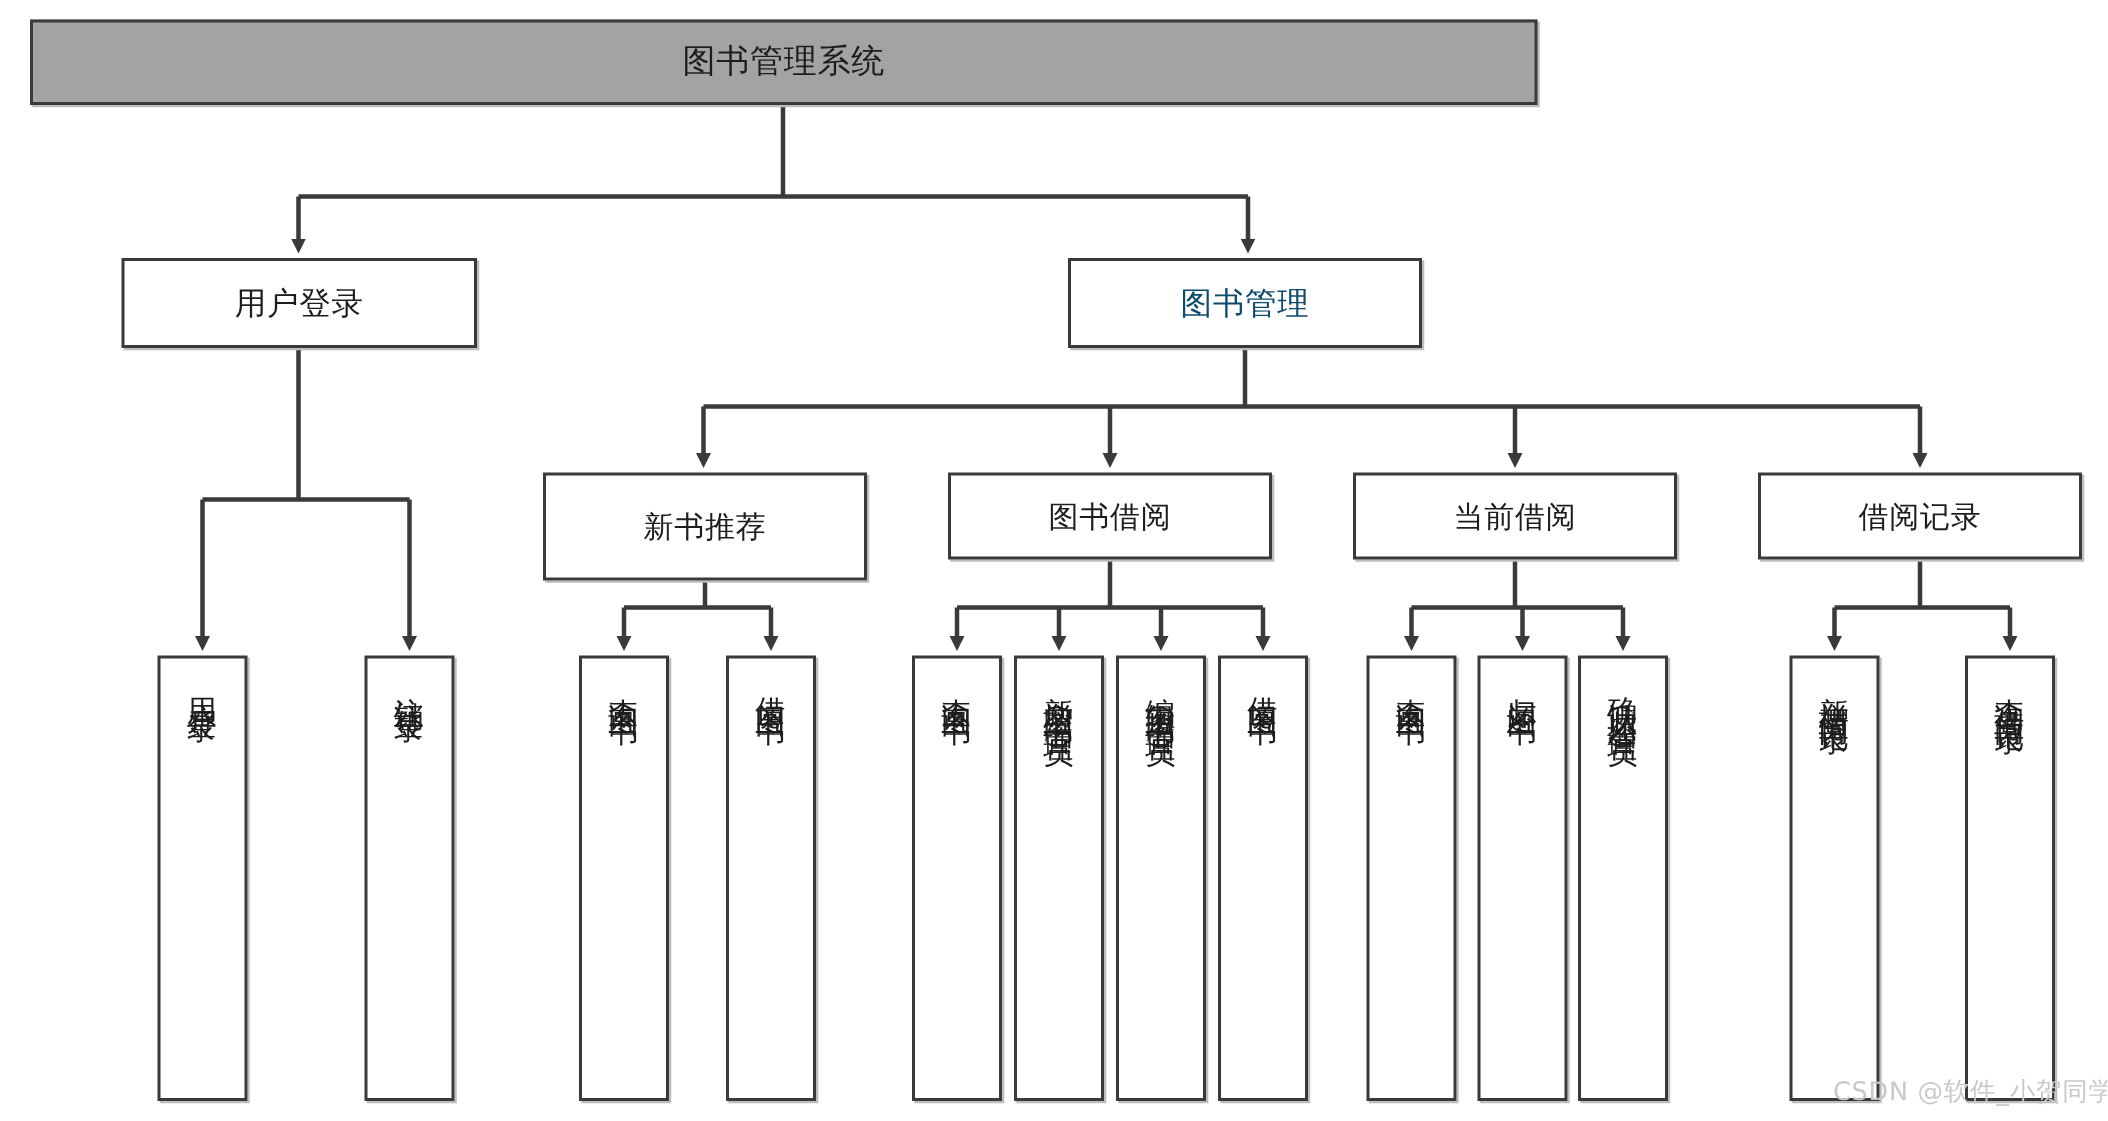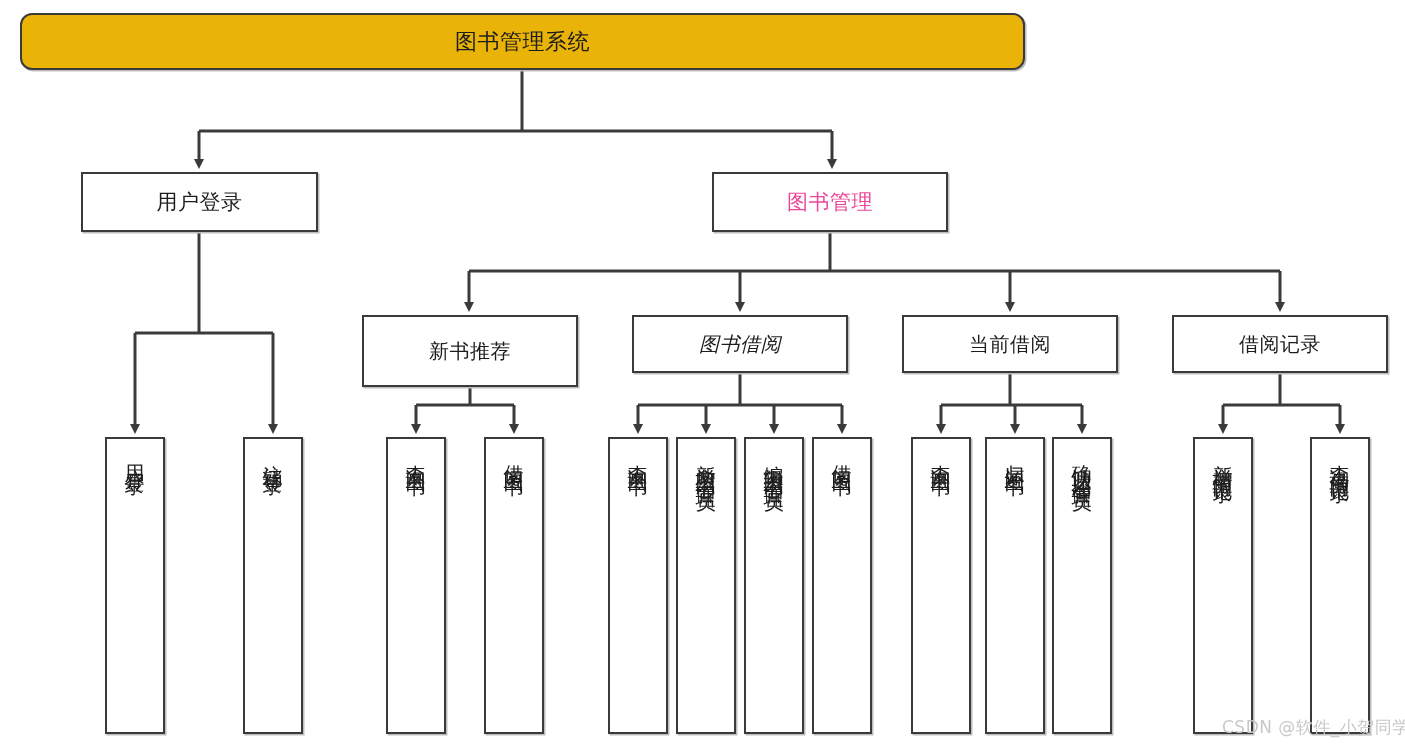--- a/index.html
+++ b/index.html
@@ -115,35 +115,35 @@
       <path d="M1015,405 L1015,425" marker-end="url(#arrow)"></path>
       <path d="M1082,405 L1082,425" marker-end="url(#arrow)"></path>
 
       <path d="M1280,373 L1280,405"></path>
       <path d="M1223,405 L1340,405"></path>
       <path d="M1223,405 L1223,425" marker-end="url(#arrow)"></path>
       <path d="M1340,405 L1340,425" marker-end="url(#arrow)"></path>
     </g>
   </svg>
 
-  <div class="node root" style="left: 20px; top: 13px; width: 1005px; height: 57px; border-color: rgb(58, 58, 58); background: #eab308; color: rgb(29, 29, 29); border-radius: 12px;">
+  <div class="node root" style="left: 20px; top: 13px; width: 1005px; height: 57px; border-color: rgb(58, 58, 58); background: #a3a3a3; color: rgb(29, 29, 29);">
     <span class="label">图书管理系统</span>
   </div>
 
   <div class="node level1" style="left: 81px; top: 172px; width: 237px; height: 60px; border-color: rgb(58, 58, 58); background: rgb(255, 255, 255); color: rgb(29, 29, 29);">
     <span class="label">用户登录</span>
   </div>
-  <div class="node level1" style="left: 712px; top: 172px; width: 236px; height: 60px; border-color: rgb(58, 58, 58); background: rgb(255, 255, 255); color: #ec4899;">
+  <div class="node level1" style="left: 712px; top: 172px; width: 236px; height: 60px; border-color: rgb(58, 58, 58); background: rgb(255, 255, 255); color: #0c4a6e;">
     <span class="label">图书管理</span>
   </div>
 
   <div class="node level2" style="left: 362px; top: 315px; width: 216px; height: 72px; border-color: rgb(58, 58, 58); background: rgb(255, 255, 255); color: rgb(29, 29, 29);">
     <span class="label">新书推荐</span>
   </div>
-  <div class="node level2" style="left: 632px; top: 315px; width: 216px; height: 58px; border-color: rgb(58, 58, 58); background: rgb(255, 255, 255); color: rgb(29, 29, 29); font-style: italic;">
+  <div class="node level2" style="left: 632px; top: 315px; width: 216px; height: 58px; border-color: rgb(58, 58, 58); background: rgb(255, 255, 255); color: rgb(29, 29, 29);">
     <span class="label">图书借阅</span>
   </div>
   <div class="node level2" style="left: 902px; top: 315px; width: 216px; height: 58px; border-color: rgb(58, 58, 58); background: rgb(255, 255, 255); color: rgb(29, 29, 29);">
     <span class="label">当前借阅</span>
   </div>
   <div class="node level2" style="left: 1172px; top: 315px; width: 216px; height: 58px; border-color: rgb(58, 58, 58); background: rgb(255, 255, 255); color: rgb(29, 29, 29);">
     <span class="label">借阅记录</span>
   </div>
 
   <div class="node leaf" style="left: 105px; top: 437px; width: 60px; height: 297px; border-color: rgb(58, 58, 58); background: rgb(255, 255, 255); color: rgb(29, 29, 29);">

